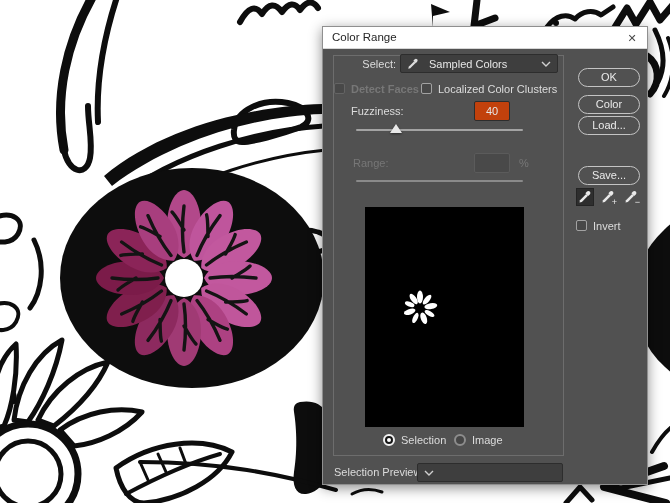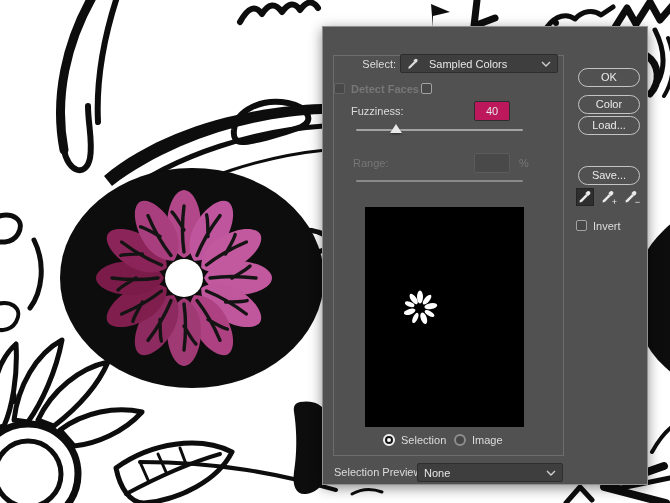--- a/index.html
+++ b/index.html
@@ -15,21 +15,21 @@
             border-bottom:1px solid #d6d6d6;box-sizing:border-box;}
   .titlebar .ttl{position:absolute;left:9px;top:4px;font-size:11.5px;color:#262626;}
   .closebox{position:absolute;right:6px;top:2px;width:18px;height:18px;text-align:center;
             line-height:18px;font-size:11px;color:#4a4a4a;cursor:default;}
 
   .groupbox{position:absolute;border:1px solid rgba(255,255,255,.16);}
 
   .lbl{position:absolute;font-size:11px;color:#dcdcdc;white-space:nowrap;}
   .lbl.dis{color:#777777;}
 
-  .field{position:absolute;background:#be185d;border:1px solid #2d2d2d;border-radius:2px;
+  .field{position:absolute;background:#c2410c;border:1px solid #2d2d2d;border-radius:2px;
          color:#e6e6e6;font-size:11px;text-align:center;box-sizing:border-box;}
   .field.dis{background:#494949;border-color:#5b5b5b;}
 
   .dd{position:absolute;background:#3e3e3e;border:1px solid #2d2d2d;border-radius:2px;
       display:flex;align-items:center;box-sizing:border-box;color:#e6e6e6;font-size:11px;
       padding:0 6px;gap:10px;cursor:default;}
   .dd .grow{flex:1 1 auto;text-align:left;}
   .dd svg.chev{flex:0 0 auto;}
 
   .track{position:absolute;height:2px;background:#a3a3a3;border-radius:1px;}
@@ -172,38 +172,43 @@
               <path d="M0,-26 C-2,-40 -2,-56 0,-72 M0,-48 C-5,-56 -8,-62 -12,-66" stroke="#141414" stroke-width="3.4" fill="none" stroke-linecap="round"></path>
             </g>
         </g>
         <circle cx="0" cy="0" r="19" fill="#ffffff"></circle>
       </g>
     </g>
   </svg>
 
   <div class="dialog">
 
+    <div class="titlebar">
+      <span class="ttl">Color Range</span>
+      <span class="closebox">✕</span>
+    </div>
 
     <div class="groupbox" style="left:10px;top:28px;width:229px;height:399px;"></div>
 
     <span class="lbl" style="left:13px;top:31px;width:60px;text-align:right;">Select:</span>
     <div class="dd" style="left:77px;top:27px;width:158px;height:19px;">
       <svg width="12" height="12" viewBox="0 0 14 14">
         <path d="M1.5,12.5 L2,10.2 L8.2,4 L10,5.8 L3.8,12 Z" fill="#dedede"></path>
         <path d="M7.4,3.2 L9,1.6 C9.8,0.8 11,0.8 11.8,1.6 C12.6,2.4 12.6,3.6 11.8,4.4 L10.2,6 Z" fill="#dedede"></path>
       </svg>
       <span class="grow">Sampled Colors</span>
       <svg class="chev" width="10" height="6" viewBox="0 0 10 6">
         <path d="M1,1 L5,5 L9,1" stroke="#cfcfcf" stroke-width="1.4" fill="none"></path>
       </svg>
     </div>
 
     <span class="cb dis" style="left:11px;top:56px;"></span>
     <span class="lbl dis" style="left:28px;top:56px;font-weight:bold;">Detect Faces</span>
     <span class="cb" style="left:98px;top:56px;"></span>
+    <span class="lbl" style="left:115px;top:56px;">Localized Color Clusters</span>
 
     <span class="lbl" style="left:28px;top:78px;">Fuzziness:</span>
     <div class="field" style="left:151px;top:74px;width:36px;height:20px;line-height:18px;">40</div>
     <div class="track" style="left:33px;top:102px;width:167px;"></div>
     <div class="thumb" style="left:67px;top:97px;"></div>
 
     <span class="lbl dis" style="left:30px;top:130px;">Range:</span>
     <div class="field dis" style="left:151px;top:126px;width:36px;height:20px;line-height:18px;"></div>
     <span class="lbl dis" style="left:196px;top:130px;">%</span>
     <div class="track dis" style="left:33px;top:153px;width:167px;"></div>
@@ -242,21 +247,20 @@
       </svg>
     </div>
 
     <span class="rad sel" style="left:60px;top:407px;"></span>
     <span class="lbl" style="left:78px;top:407px;">Selection</span>
     <span class="rad un" style="left:131px;top:407px;"></span>
     <span class="lbl" style="left:149px;top:407px;">Image</span>
 
     <span class="lbl" style="left:11px;top:439px;">Selection Preview:</span>
     <div class="dd" style="left:94px;top:436px;width:146px;height:19px;">
-      <span class="grow">None</span>
       <svg class="chev" width="10" height="6" viewBox="0 0 10 6">
         <path d="M1,1 L5,5 L9,1" stroke="#cfcfcf" stroke-width="1.4" fill="none"></path>
       </svg>
     </div>
 
     <div class="pill" style="left:255px;top:41px;">OK</div>
     <div class="pill" style="left:255px;top:68px;">Color</div>
     <div class="pill" style="left:255px;top:89px;">Load...</div>
     <div class="pill" style="left:255px;top:131px;margin-top:8px;">Save...</div>
 

